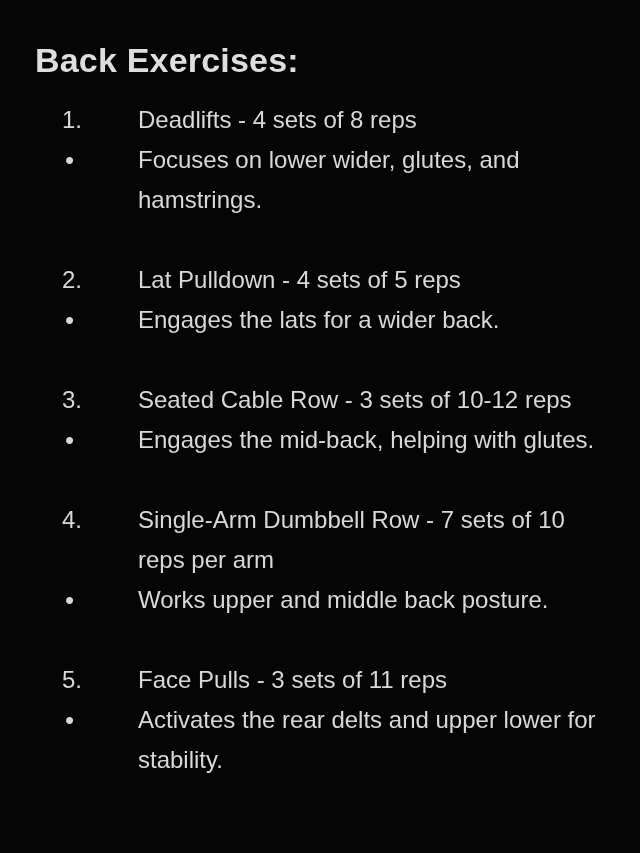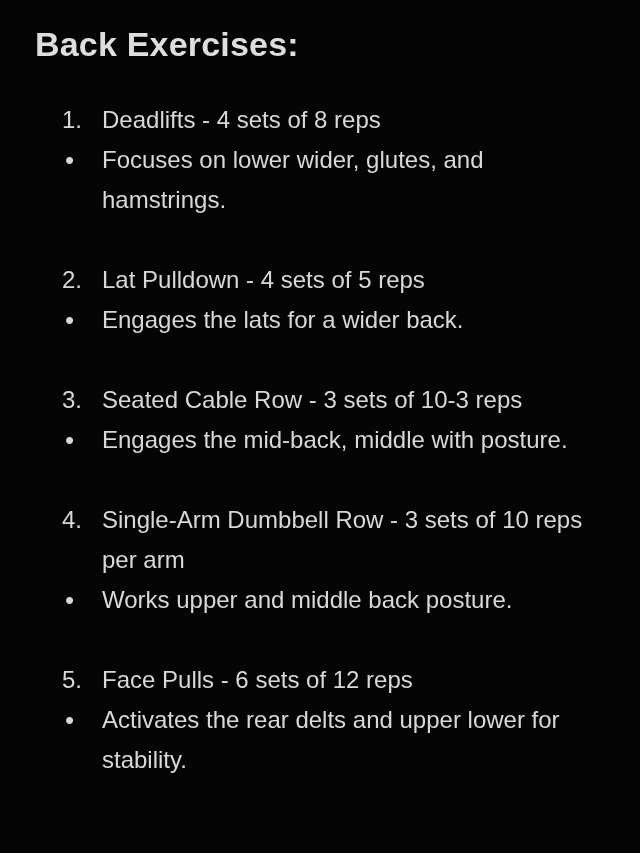--- a/index.html
+++ b/index.html
@@ -10,21 +10,21 @@
     width: 640px;
     height: 853px;
     background: #050505;
     overflow: hidden;
     position: relative;
     font-family: "Liberation Sans", sans-serif;
     -webkit-font-smoothing: antialiased;
   }
   .page-title {
     position: absolute;
-    top: 0px;
+    top: 16px;
     left: 35px;
     font-size: 34px;
     line-height: 42px;
     font-weight: bold;
     letter-spacing: 0.2px;
     color: #dedede;
   }
   .exercise-list {
     position: absolute;
     top: 100px;
@@ -46,20 +46,21 @@
     flex: 0 0 40px;
   }
   .marker.bullet {
     padding-left: 3px;
     box-sizing: border-box;
     font-size: 26px;
   }
   .text {
     flex: 1 1 auto;
     max-width: 502px;
+    margin-left: 36px;
   }
 </style>
 </head>
 <body>
 
 <h1 class="page-title">Back Exercises:</h1>
 
 <div class="exercise-list">
 
   <div class="exercise-item">
@@ -80,43 +81,43 @@
     </div>
     <div class="row">
       <span class="marker bullet">•</span>
       <span class="text">Engages the lats for a wider back.</span>
     </div>
   </div>
 
   <div class="exercise-item">
     <div class="row">
       <span class="marker">3.</span>
-      <span class="text">Seated Cable Row - 3 sets of 10-3 reps</span>
+      <span class="text">Seated Cable Row - 3 sets of 10-12 reps</span>
     </div>
     <div class="row">
       <span class="marker bullet">•</span>
-      <span class="text">Engages the mid-back, middle with posture.</span>
+      <span class="text">Engages the mid-back, helping with glutes.</span>
     </div>
   </div>
 
   <div class="exercise-item">
     <div class="row">
       <span class="marker">4.</span>
-      <span class="text">Single-Arm Dumbbell Row - 3 sets of 10 reps per arm</span>
+      <span class="text">Single-Arm Dumbbell Row - 7 sets of 10 reps per arm</span>
     </div>
     <div class="row">
       <span class="marker bullet">•</span>
       <span class="text">Works upper and middle back posture.</span>
     </div>
   </div>
 
   <div class="exercise-item">
     <div class="row">
       <span class="marker">5.</span>
-      <span class="text">Face Pulls - 6 sets of 12 reps</span>
+      <span class="text">Face Pulls - 3 sets of 11 reps</span>
     </div>
     <div class="row">
       <span class="marker bullet">•</span>
       <span class="text">Activates the rear delts and upper lower for stability.</span>
     </div>
   </div>
 
 </div>
 
 </body></html>

